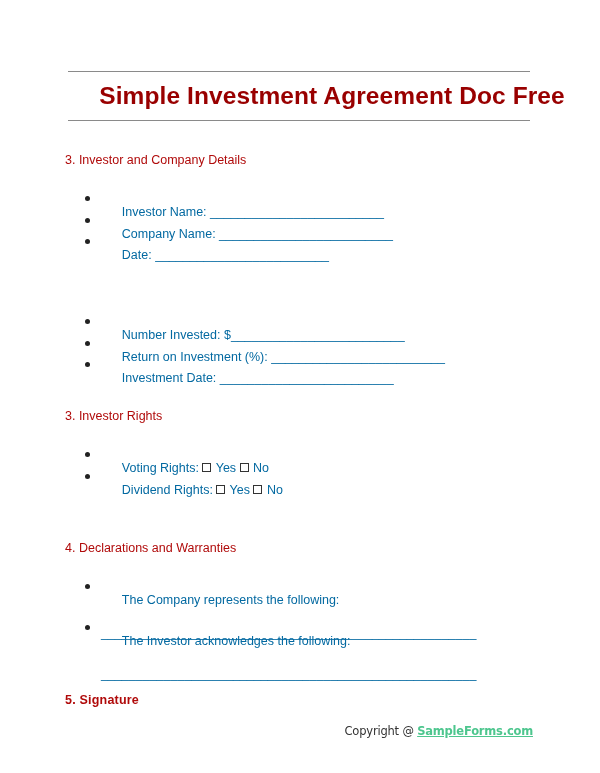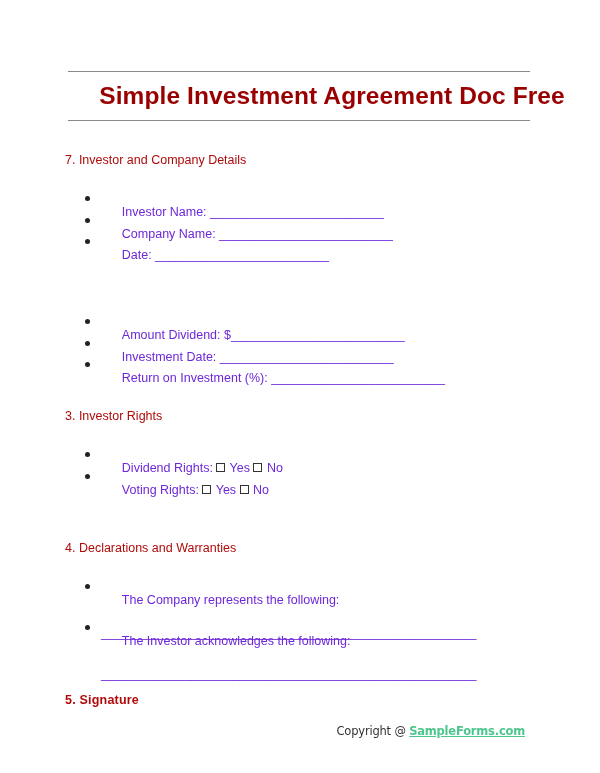--- a/index.html
+++ b/index.html
@@ -57,21 +57,21 @@
     ul.items {
       list-style: none;
       margin: 0;
       padding: 0;
     }
     ul.items li {
       position: relative;
       padding-left: 36px;
       font-size: 12.5px;
       line-height: 15px;
-      color: #6d28d9;
+      color: #0369a1;
       white-space: pre;
     }
     ul.items li .bullet {
       position: absolute;
       left: 20px;
       top: 6px;
       width: 5px;
       height: 5px;
       border-radius: 50%;
       background: #222222;
@@ -85,77 +85,77 @@
       display: inline-block;
       width: 7px;
       height: 7px;
       border: 1px solid #333333;
       margin: 0 1px 0 0;
       vertical-align: 0px;
     }
     .footer {
       position: absolute;
       top: 724px;
-      right: 75px;
+      right: 67px;
       font-size: 11.5px;
       line-height: 14px;
       color: #333333;
       font-family: "DejaVu Sans", sans-serif;
       letter-spacing: -0.2px;
     }
     .footer a {
       color: #4dc68e;
       font-weight: bold;
       text-decoration: underline;
     }
   </style>
 </head>
 <body>
 
 <div class="rule top"></div>
 <h1 class="doc-title">Simple Investment Agreement Doc Free</h1>
 <div class="rule bottom"></div>
 
 <div class="section" style="top:152px;">
-  <h2 class="section-heading">7. Investor and Company Details</h2>
+  <h2 class="section-heading">3. Investor and Company Details</h2>
   <ul class="items" style="margin-top:22px;">
     <li style="height:21.5px;">
       <span class="bullet"></span><span>Investor Name: </span><span>_________________________</span>
     </li>
     <li style="height:21.5px;text-align:right;">
       <span class="bullet"></span><span>Company Name: </span><span>_________________________</span>
     </li>
     <li style="height:21.5px;">
       <span class="bullet"></span><span>Date: </span><span>_________________________</span>
     </li>
   </ul>
 </div>
 
 <div class="section" style="top:291px;">
   <ul class="items" style="margin-top:22px;">
     <li style="height:21.5px;">
-      <span class="bullet"></span><span>Amount Dividend: $</span><span>_________________________</span>
+      <span class="bullet"></span><span>Number Invested: $</span><span>_________________________</span>
+    </li>
+    <li style="height:21.5px;">
+      <span class="bullet"></span><span>Return on Investment (%): </span><span>_________________________</span>
     </li>
     <li style="height:21.5px;">
       <span class="bullet"></span><span>Investment Date: </span><span>_________________________</span>
-    </li>
-    <li style="height:21.5px;">
-      <span class="bullet"></span><span>Return on Investment (%): </span><span>_________________________</span>
     </li>
   </ul>
 </div>
 
 <div class="section" style="top:408px;">
   <h2 class="section-heading">3. Investor Rights</h2>
   <ul class="items" style="margin-top:22px;">
     <li style="height:21.5px;">
-      <span class="bullet"></span><span>Dividend Rights: </span><span class="checkbox"></span><span> </span><span>Yes</span><span> </span><span class="checkbox"></span><span> </span><span>No</span>
+      <span class="bullet"></span><span>Voting Rights: </span><span class="checkbox"></span><span> </span><span>Yes</span><span> </span><span class="checkbox"></span><span> </span><span>No</span>
     </li>
     <li style="height:21.5px;">
-      <span class="bullet"></span><span>Voting Rights: </span><span class="checkbox"></span><span> </span><span>Yes</span><span> </span><span class="checkbox"></span><span> </span><span>No</span>
+      <span class="bullet"></span><span>Dividend Rights: </span><span class="checkbox"></span><span> </span><span>Yes</span><span> </span><span class="checkbox"></span><span> </span><span>No</span>
     </li>
   </ul>
 </div>
 
 <div class="section" style="top:540px;">
   <h2 class="section-heading">4. Declarations and Warranties</h2>
   <ul class="items" style="margin-top:22px;">
     <li style="height:41px;">
       <span class="bullet"></span><span>The Company represents the following:</span>
       <span class="fill-line" style="padding-top:3px;">______________________________________________________</span>

